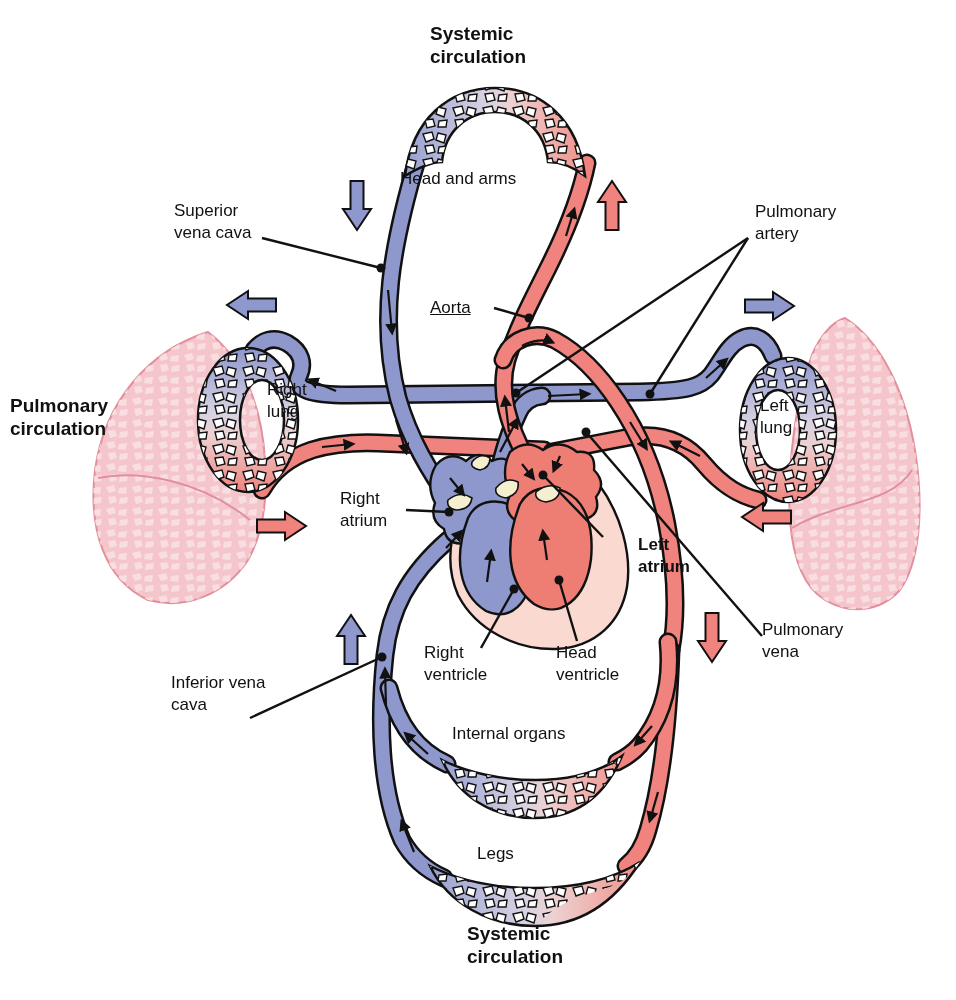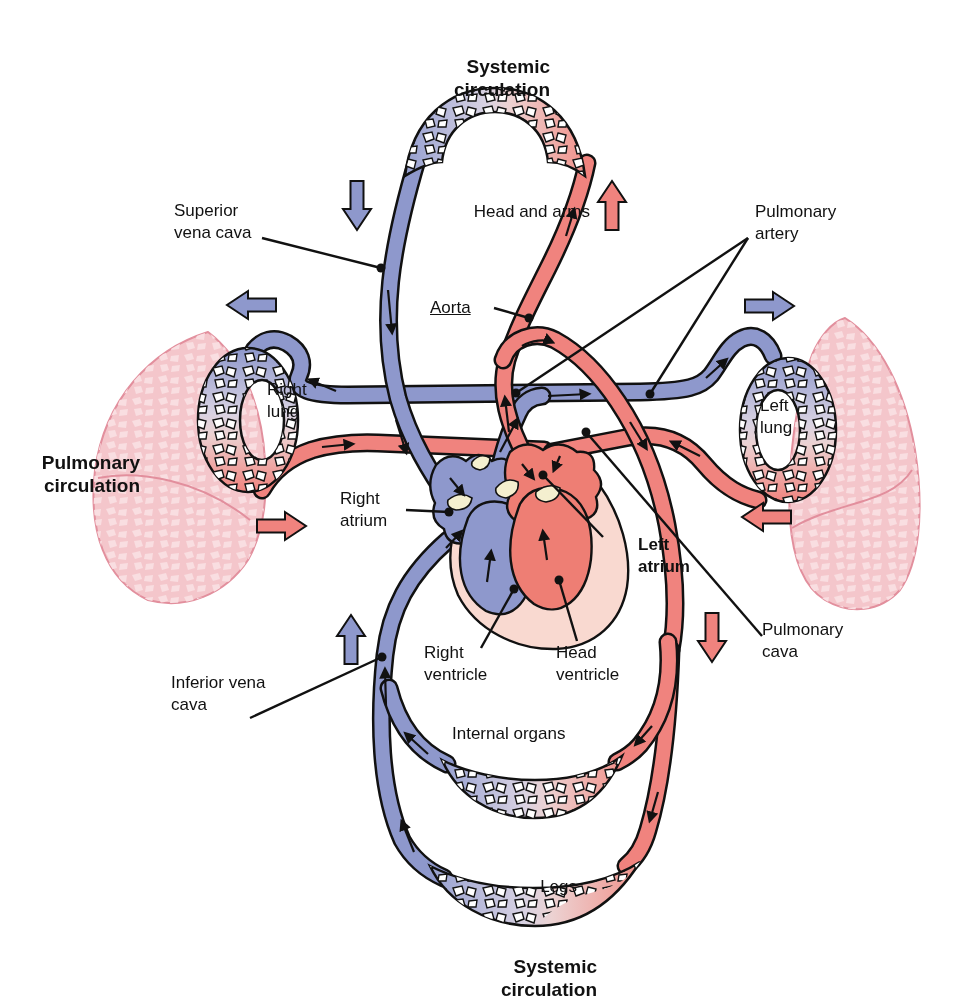--- a/index.html
+++ b/index.html
@@ -1,21 +1,21 @@
 <!DOCTYPE html>
 <html><head>
 <meta charset="utf-8">
 <style>
   html,body{margin:0;padding:0;background:#fff;}
   #stage{position:relative;width:956px;height:1000px;background:#fff;overflow:hidden;
          font-family:"Liberation Sans",sans-serif;}
   #art{position:absolute;left:0;top:0;}
   .lbl{position:absolute;font:17px/1.28 "Liberation Sans",sans-serif;color:#111;}
   .lbl.b{font-weight:bold;font-size:19px;line-height:1.22;}
-  .c{text-align:right;margin-top:33px;}
+  .c{text-align:left;}
   .vo{fill:none;stroke:#111;stroke-width:19;stroke-linecap:round;}
   .vb{fill:none;stroke:#8e98cc;stroke-width:14;stroke-linecap:round;}
   .vr{fill:none;stroke:#f0837e;stroke-width:14;stroke-linecap:round;}
   .fa{fill:none;stroke:#111;stroke-width:2.2;}
   .leader{stroke:#111;stroke-width:2.4;fill:none;}
   .dot{fill:#111;}
   .bed{stroke:#111;stroke-width:2.5;}
   .barb{stroke:#111;stroke-width:2;}
 </style>
 </head>
@@ -214,26 +214,26 @@
     <path class="leader" d="M 250,718 L 382,657"></path>
         <circle class="dot" cx="382" cy="657" r="4.5"></circle>
   </g>
 </svg>
 
 <div class="lbl b c" style="left:430px;top:22px;width:120px;">Systemic circulation</div>
 <div class="lbl c" style="left:400px;top:168px;width:190px;">Head and arms</div>
 <div class="lbl" style="left:174px;top:200px;width:96px;">Superior vena cava</div>
 <div class="lbl" style="left:755px;top:201px;width:100px;">Pulmonary artery</div>
 <div class="lbl" style="left:430px;top:297px;width:70px;text-decoration:underline;">Aorta</div>
-<div class="lbl b c" style="left:10px;top:418px;width:130px;">Pulmonary circulation</div>
+<div class="lbl b c" style="left:10px;top:394px;width:130px;">Pulmonary circulation</div>
 <div class="lbl" style="left:267px;top:379px;width:56px;">Right lung</div>
 <div class="lbl" style="left:719px;top:395px;width:50px;margin-left:41px;">Left lung</div>
 <div class="lbl" style="left:328px;top:488px;width:64px;margin-left:12px;">Right atrium</div>
 <div class="lbl" style="left:638px;top:534px;width:64px;font-weight:bold;">Left atrium</div>
 <div class="lbl" style="left:424px;top:642px;width:82px;">Right ventricle</div>
 <div class="lbl" style="left:556px;top:642px;width:82px;">Head ventricle</div>
-<div class="lbl" style="left:762px;top:619px;width:100px;">Pulmonary cava</div>
+<div class="lbl" style="left:762px;top:619px;width:100px;">Pulmonary vena</div>
 <div class="lbl" style="left:171px;top:672px;width:100px;">Inferior vena cava</div>
 <div class="lbl" style="left:452px;top:723px;width:170px;">Internal organs</div>
 <div class="lbl c" style="left:477px;top:843px;width:100px;">Legs</div>
 <div class="lbl b c" style="left:467px;top:922px;width:130px;">Systemic circulation</div>
 
 </div>
 
 </body></html>

